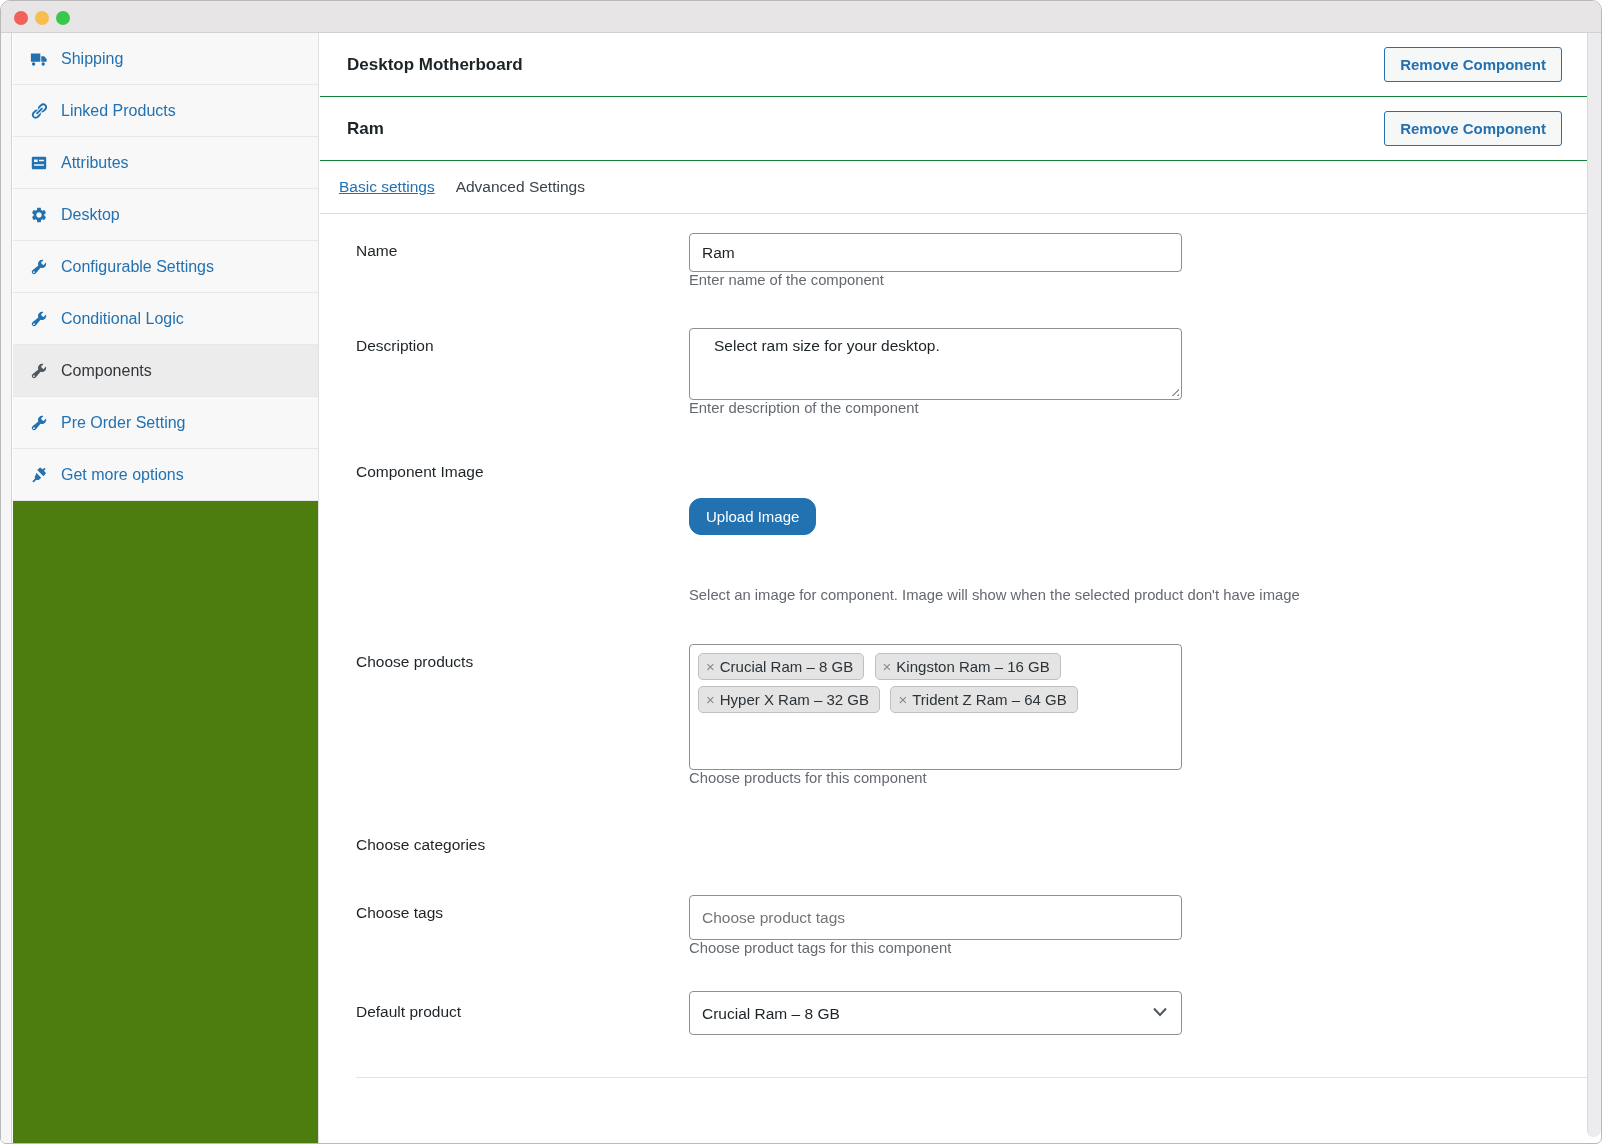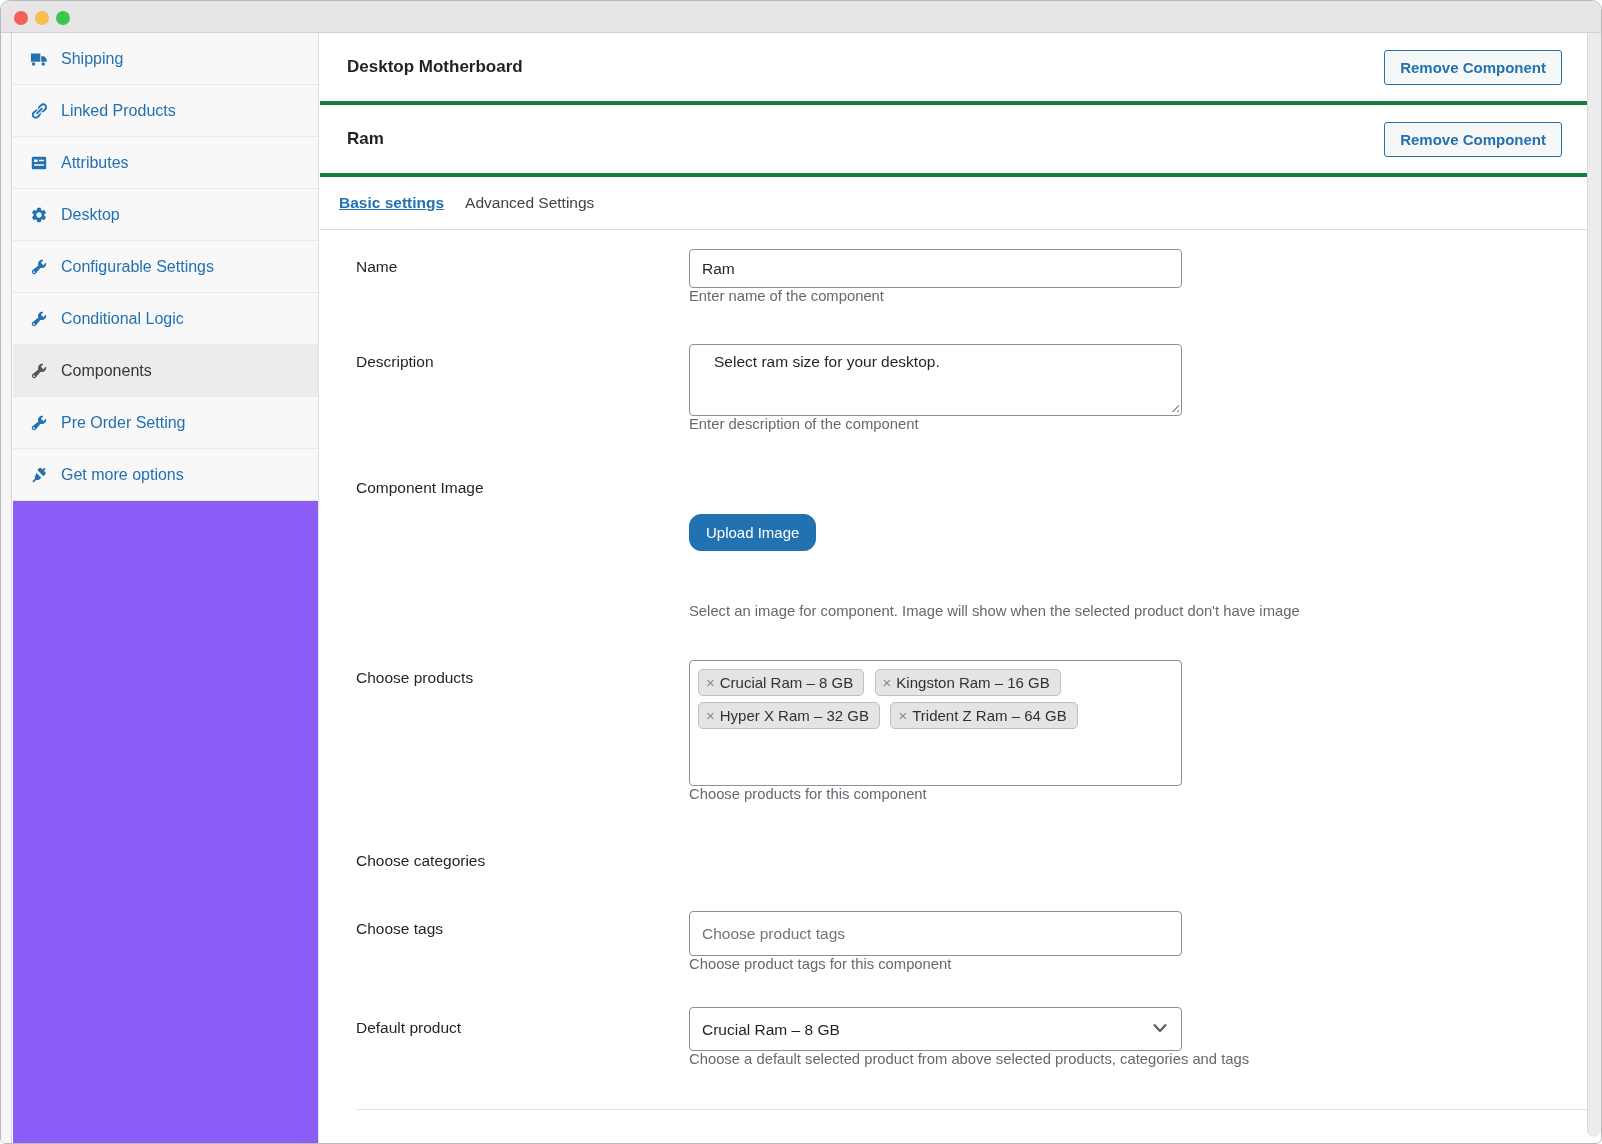--- a/index.html
+++ b/index.html
@@ -15,41 +15,41 @@
               background: #e7e5e5; border-bottom: 1px solid #d2d0d0; }
   .traffic { position: absolute; top: 10px; width: 14px; height: 14px; border-radius: 50%; }
   .traffic.red    { left: 13px; background: #f2605a; }
   .traffic.yellow { left: 34px; background: #f6bd4f; }
   .traffic.green  { left: 55px; background: #3ac84c; }
 
   
   .gutter  { position: absolute; left: 0; top: 32px; bottom: 0; width: 11px;
              background: #f6f6f7; border-right: 1px solid #d4d4d6; }
   .sidebar { position: absolute; left: 12px; top: 32px; bottom: 0; width: 306px;
-             background: #8b5cf6; border-right: 1px solid #dfdfdf; }
+             background: #4d7c0f; border-right: 1px solid #dfdfdf; }
   .side-item { display: flex; align-items: center; height: 52px; padding-left: 17px;
                border-bottom: 1px solid #e8e8e8; color: #2271b1; font-size: 16px;
                cursor: pointer; background: #f8f8f8; }
   .side-item.active { background: #ececec; color: #32373c; }
   .side-icon { width: 18px; height: 18px; flex: 0 0 18px; margin-right: 13px; fill: #2271b1; }
   .side-item.active .side-icon { fill: #50575e; }
 
   
   .main { position: absolute; left: 319px; top: 32px; right: 14px; bottom: 0; background: #fff; }
-  .comp-header { height: 72px; display: flex; align-items: center; justify-content: space-between;
-                 padding: 0 25px 0 27px; border-bottom: 4px solid #15803d; }
+  .comp-header { height: 64px; display: flex; align-items: center; justify-content: space-between;
+                 padding: 0 25px 0 27px; border-bottom: 1px solid #15803d; }
   .comp-title { font-size: 17px; font-weight: 700; color: #1d2327; }
   .remove-btn { font-family: inherit; font-size: 15px; font-weight: 700; color: #2271b1;
                 background: #f6f7f7; border: 1px solid #2271b1; border-radius: 3px;
                 padding: 8px 15px; cursor: pointer; }
 
   .tabs-row { height: 53px; display: flex; align-items: center; gap: 21px;
               padding-left: 19px; border-bottom: 1px solid #dcdcde; }
   .tab { font-size: 15.5px; color: #3c434a; cursor: pointer; }
-  .tab.active { color: #2271b1; font-weight: 700; text-decoration: underline; }
+  .tab.active { color: #2271b1; font-weight: 400; text-decoration: underline; }
 
   .form { padding: 19px 0 0 36px; }
   .frow { display: flex; }
   .frow-label { width: 333px; flex: 0 0 333px; padding-top: 9px;
                 font-size: 15.5px; color: #1d2327; }
   .frow-field { width: 493px; }
   .help { font-size: 14.8px; color: #646970; }
   .help.wide { white-space: nowrap; }
 
   .txt-input, .txt-area, .sel {
@@ -284,21 +284,20 @@
           <div class="frow-label" style="padding-top:12px;">Default product</div>
           <div class="frow-field" style="width:900px;">
             <div class="sel-wrap" style="width:493px;">
               <select class="sel">
                 <option>Crucial Ram – 8 GB</option>
               </select>
               <svg class="sel-chevron" viewBox="0 0 14 10">
                 <polyline points="1,1.5 7,8 13,1.5"></polyline>
               </svg>
             </div>
-            <div class="help wide">Choose a default selected product from above selected products, categories and tags</div>
           </div>
         </div>
 
         <hr class="bottom-rule">
       </div>
     </section>
 
     <div class="scroll-track"></div>
   </div>
 </div>

